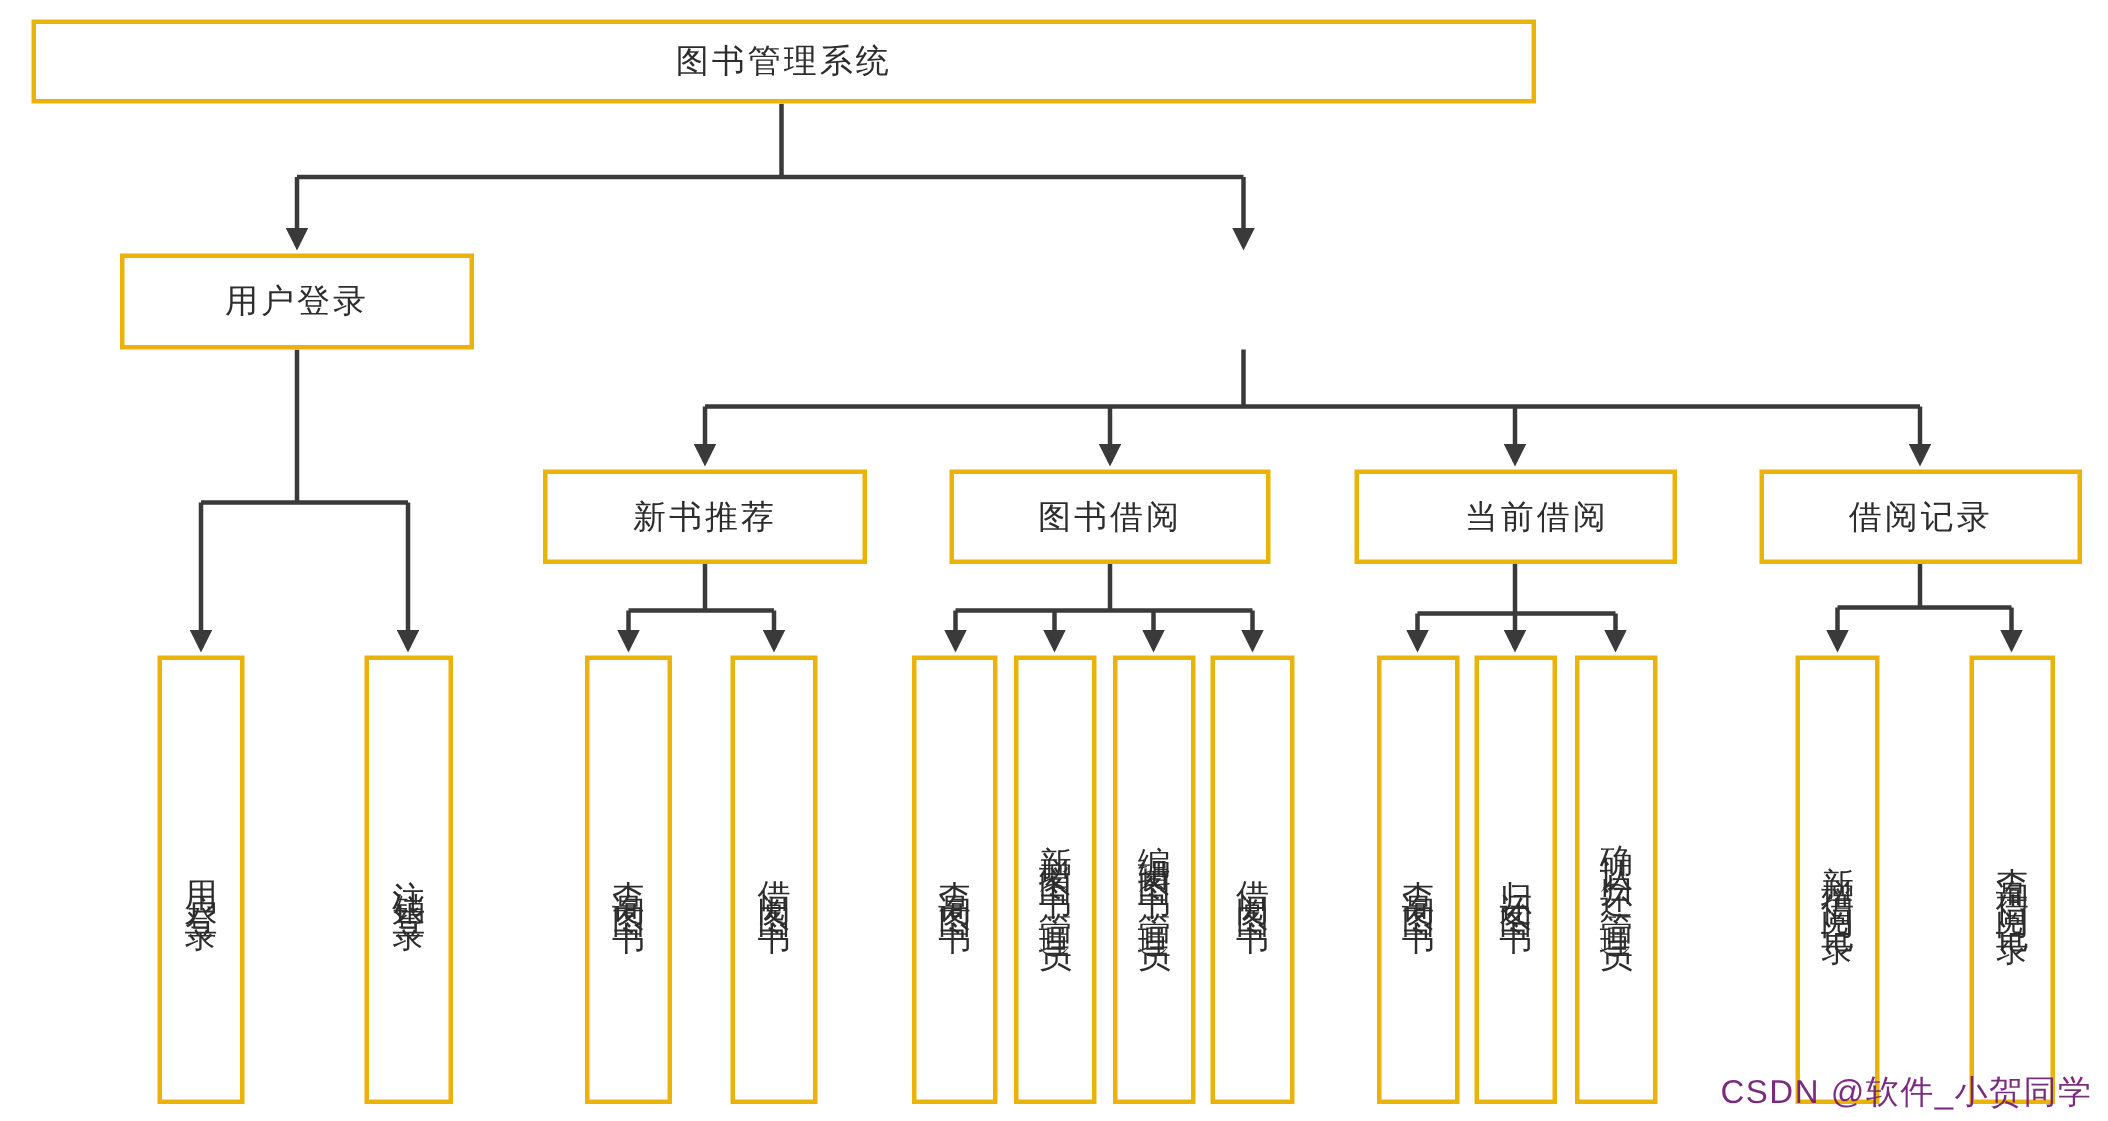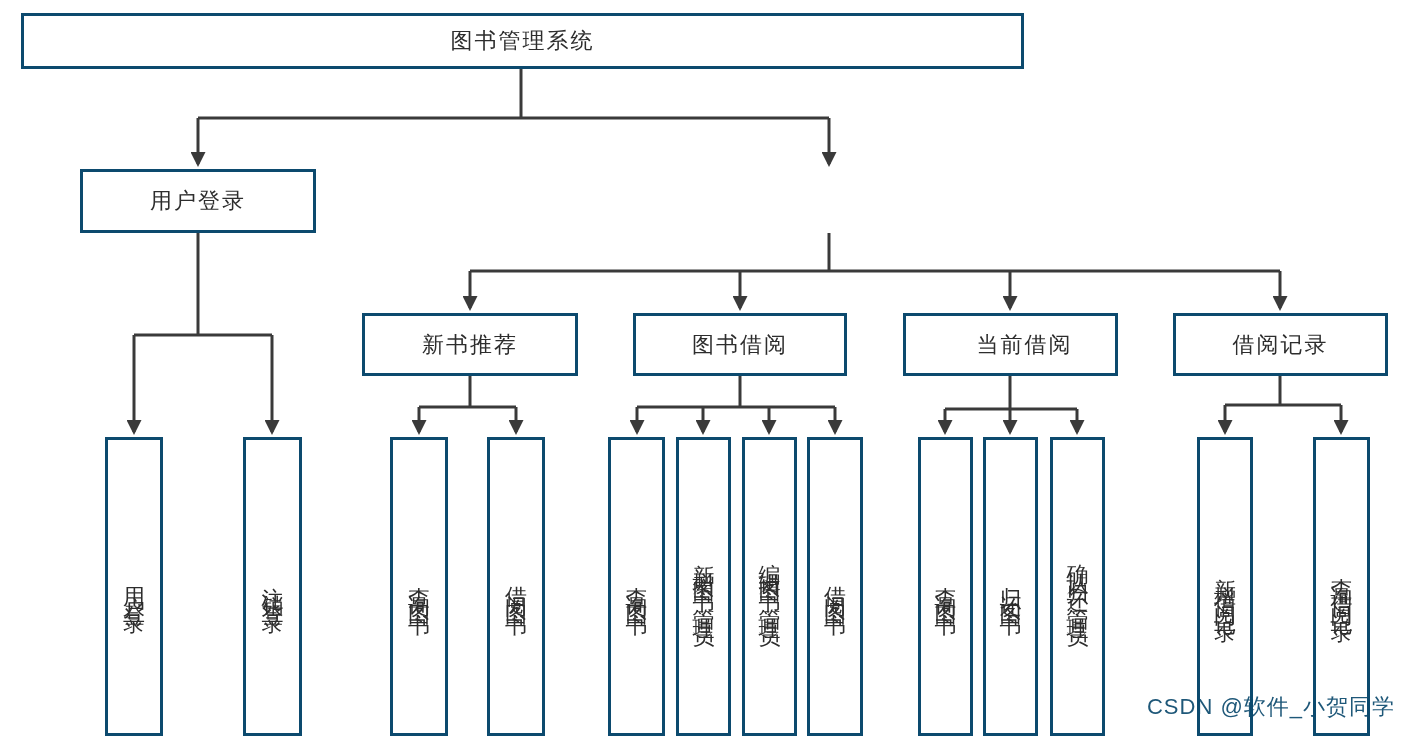--- a/index.html
+++ b/index.html
@@ -19,21 +19,21 @@
     position: absolute;
     left: 0;
     top: 0;
     width: 1405px;
     height: 747px;
     z-index: 1;
   }
   .node {
     position: absolute;
     box-sizing: border-box;
-    border: 3px solid #0c4a6e;
+    border: 3px solid #eab308;
     background: #ffffff;
     display: flex;
     align-items: center;
     justify-content: center;
     color: #2d2d2d;
     z-index: 2;
   }
   .node.h {
     font-size: 22px;
     letter-spacing: 2px;
@@ -42,24 +42,24 @@
   .node.v {
     writing-mode: vertical-rl;
     text-orientation: mixed;
     font-size: 22px;
     letter-spacing: 9px;
     line-height: 1;
   }
   .watermark {
     position: absolute;
     right: 10px;
-    top: 692px;
+    top: 713px;
     font-size: 22px;
     letter-spacing: 1px;
-    color: #0c4a6e;
+    color: #701a75;
     opacity: 0.92;
     z-index: 10;
     white-space: nowrap;
   }
 </style>
 </head>
 <body>
 
 <div class="canvas">
 

